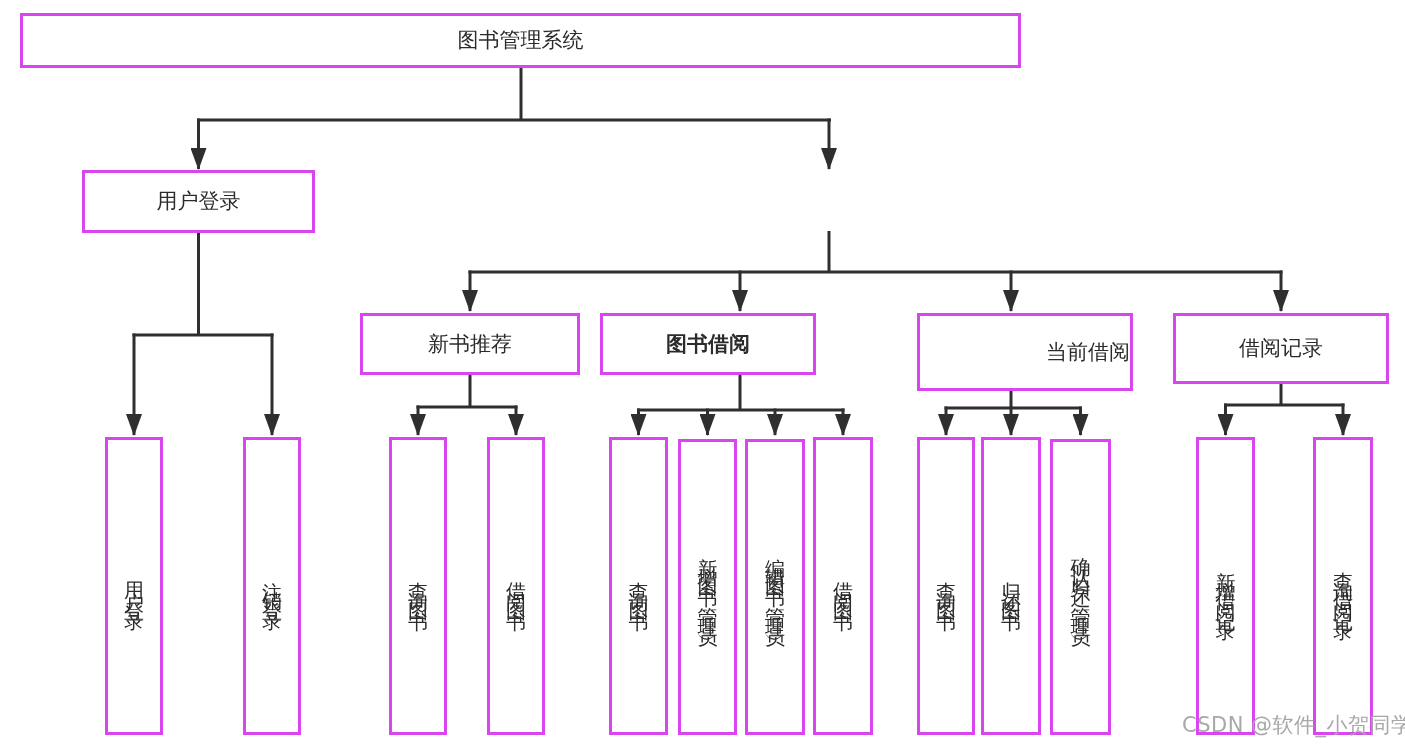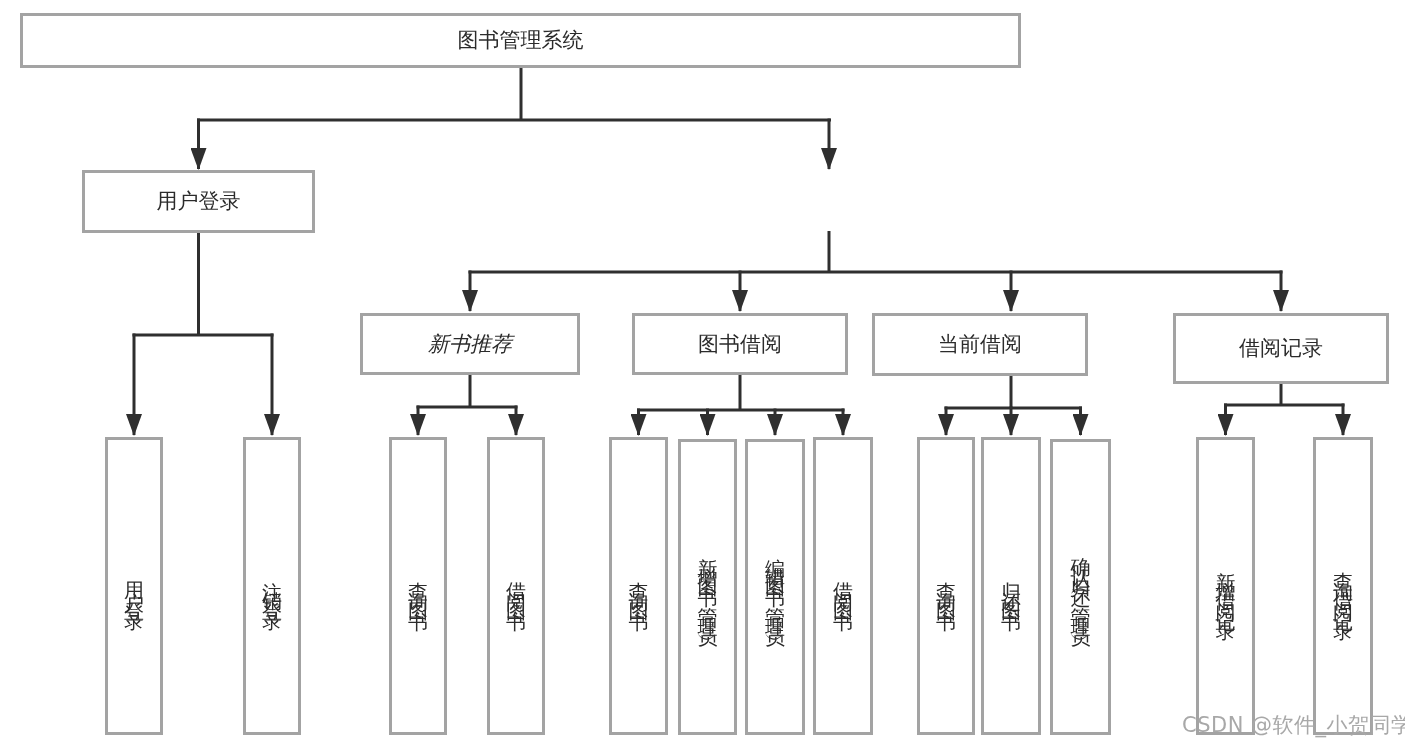--- a/index.html
+++ b/index.html
@@ -17,21 +17,21 @@
   }
   .connector-layer {
     position: absolute;
     left: 0;
     top: 0;
     z-index: 1;
   }
   .box {
     position: absolute;
     box-sizing: border-box;
-    border: 3px solid #a3a3a3;
+    border: 3px solid #d946ef;
     background: #ffffff;
     display: flex;
     align-items: center;
     justify-content: center;
     color: #2b2b2b;
     z-index: 2;
   }
   .h-label {
     font-size: 21px;
     white-space: nowrap;
@@ -112,27 +112,27 @@
   </svg>
 
   <div class="box" style="left:20px; top:13px; width:1001px; height:55px;">
     <span class="h-label">图书管理系统</span>
   </div>
 
   <div class="box" style="left:82px; top:170px; width:233px; height:63px;">
     <span class="h-label">用户登录</span>
   </div>
 
-  <div class="box" style="left:360px; top:313px; width:220px; height:62px;font-style:italic;">
+  <div class="box" style="left:360px; top:313px; width:220px; height:62px;">
     <span class="h-label">新书推荐</span>
   </div>
-  <div class="box" style="left:632px; top:313px; width:216px; height:62px;">
+  <div class="box" style="left:600px; top:313px; width:216px; height:62px;font-weight:bold;">
     <span class="h-label">图书借阅</span>
   </div>
-  <div class="box" style="left:872px; top:313px; width:216px; height:63px;">
+  <div class="box" style="left:917px; top:313px; width:216px; height:78px;justify-content:flex-end;">
     <span class="h-label">当前借阅</span>
   </div>
   <div class="box" style="left:1173px; top:313px; width:216px; height:71px;">
     <span class="h-label">借阅记录</span>
   </div>
 
   <div class="box" style="left:105px; top:437px; width:58px; height:298px;">
     <span class="v-label">用户登录</span>
   </div>
   <div class="box" style="left:243px; top:437px; width:58px; height:298px;">

